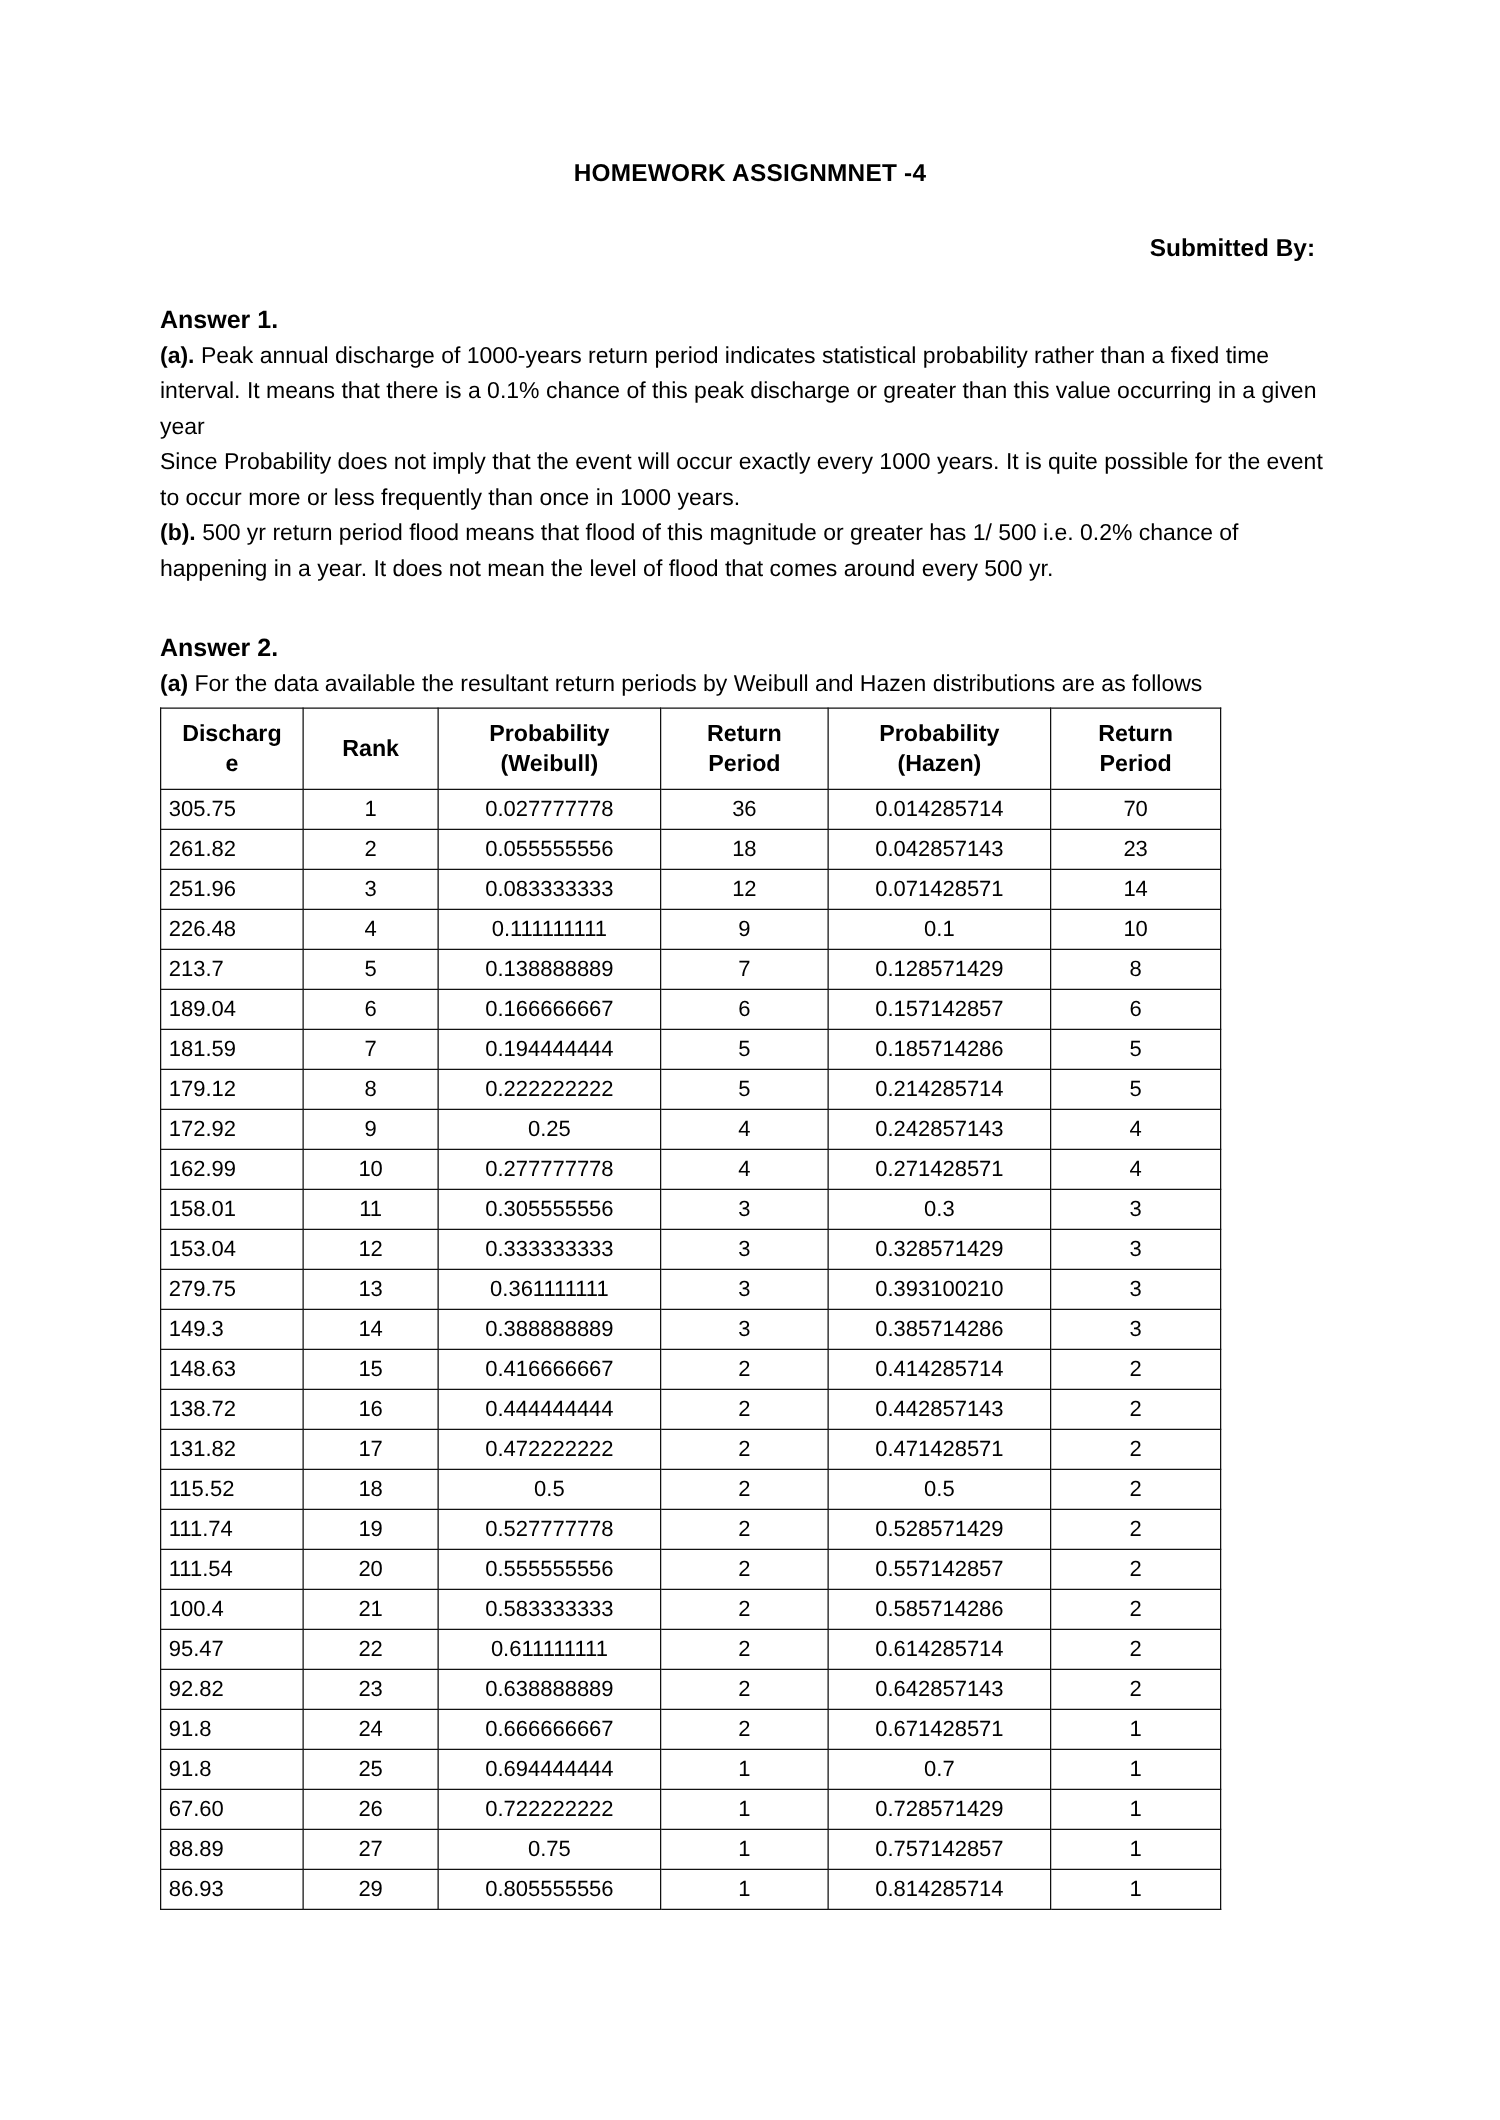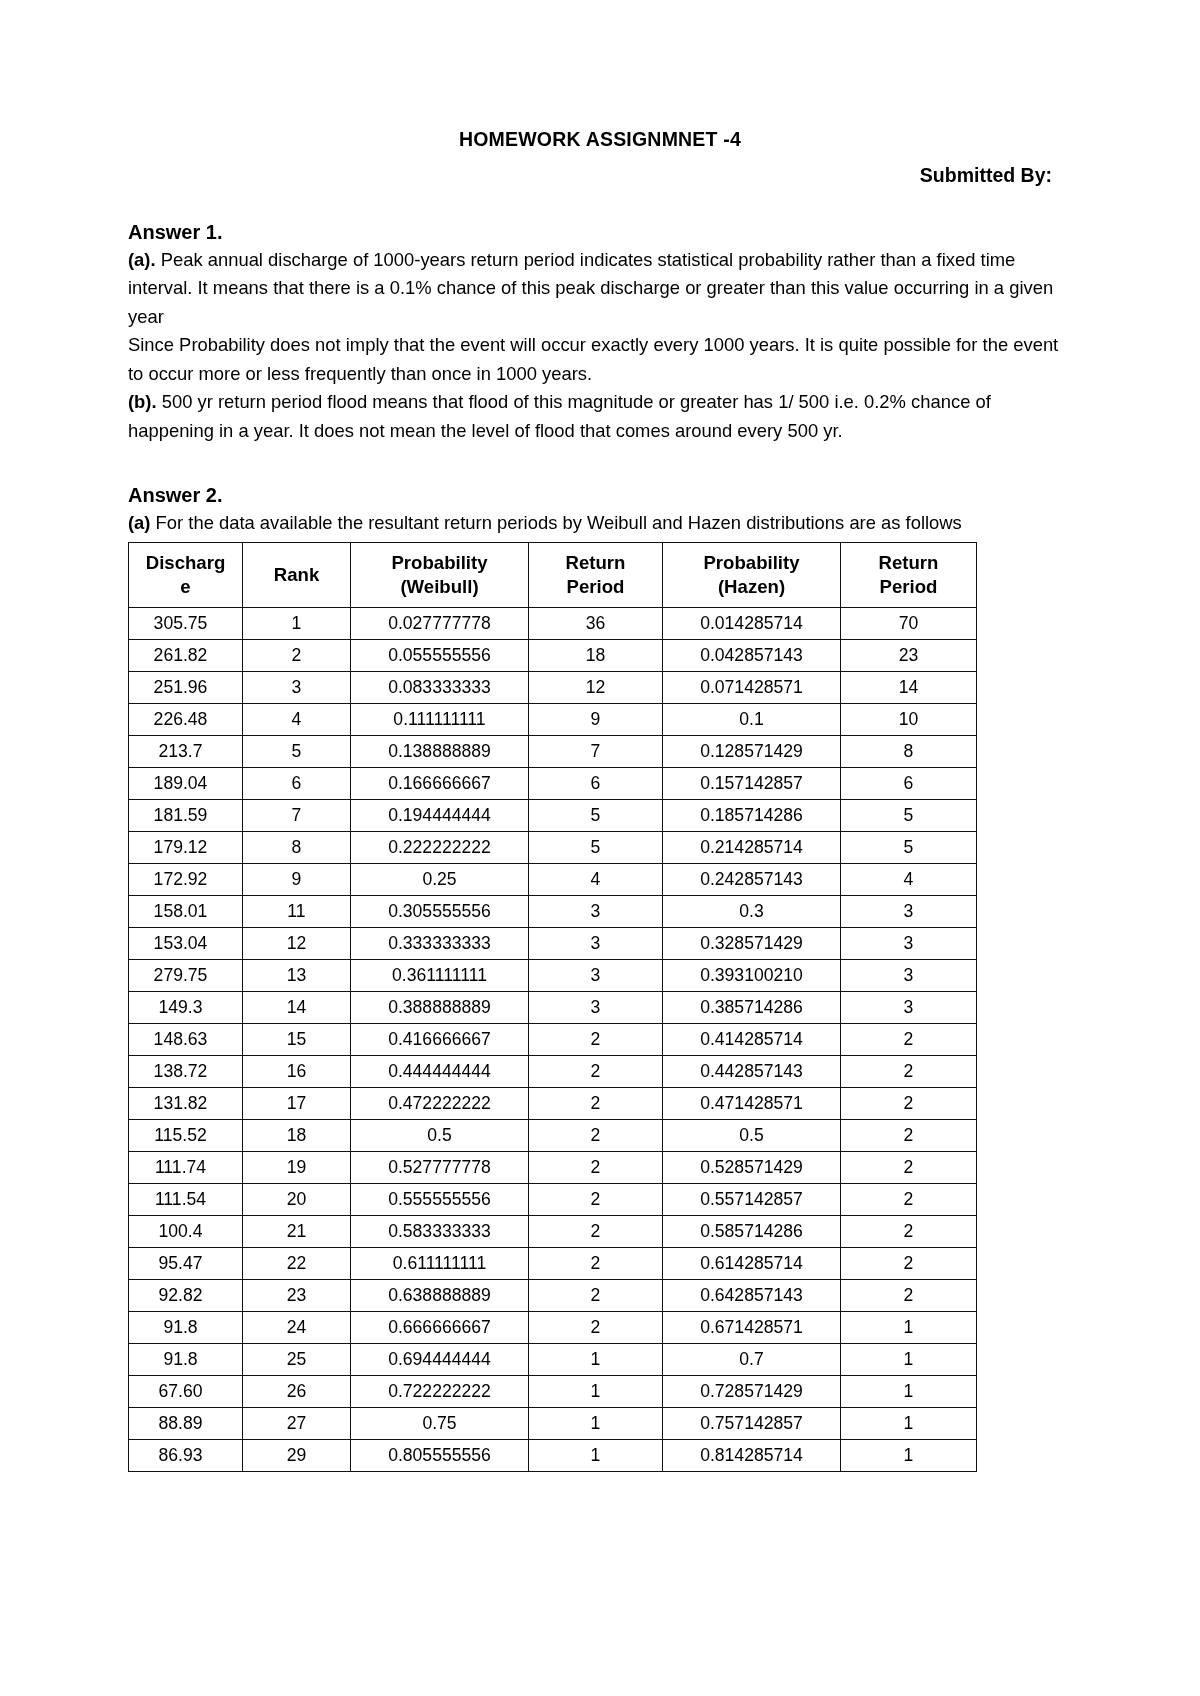--- a/index.html
+++ b/index.html
@@ -27,21 +27,21 @@
     font-weight: bold;
     font-size: 19.5px;
     letter-spacing: 0.2px;
     margin: 0 0 0 0;
     line-height: 1.35;
   }
   .submitted-by {
     text-align: right;
     font-weight: bold;
     font-size: 19.5px;
-    margin: 10px 20px 0 0;
+    margin: 34px 20px 0 0;
     line-height: 1.35;
   }
   .answer-heading {
     font-weight: bold;
     font-size: 20px;
     margin: 29px 0 0 0;
     line-height: 1.4;
   }
   .answer-heading.tight {
     margin-top: 36px;
@@ -78,21 +78,21 @@
     font-size: 18.6px;
     padding: 4px 4px;
     vertical-align: middle;
     height: 56px;
   }
   table.data-table tbody td {
     text-align: center;
     height: 27px;
   }
   table.data-table tbody td.col-discharge {
-    text-align: center;
+    text-align: left;
     padding-right: 16px;
   }
   
   col.c-discharge { width: 114px; }
   col.c-rank      { width: 108px; }
   col.c-pw        { width: 178px; }
   col.c-rpw       { width: 134px; }
   col.c-ph        { width: 178px; }
   col.c-rph       { width: 136px; }
 
@@ -232,20 +232,28 @@
         </tr>
         <tr>
           <td class="col-discharge">172.92</td>
           <td class="col-rank">9</td>
           <td class="col-pw">0.25</td>
           <td class="col-rpw">4</td>
           <td class="col-ph">0.242857143</td>
           <td class="col-rph">4</td>
         </tr>
         <tr>
+          <td class="col-discharge">162.99</td>
+          <td class="col-rank">10</td>
+          <td class="col-pw">0.277777778</td>
+          <td class="col-rpw">4</td>
+          <td class="col-ph">0.271428571</td>
+          <td class="col-rph">4</td>
+        </tr>
+        <tr>
           <td class="col-discharge">158.01</td>
           <td class="col-rank">11</td>
           <td class="col-pw">0.305555556</td>
           <td class="col-rpw">3</td>
           <td class="col-ph">0.3</td>
           <td class="col-rph">3</td>
         </tr>
         <tr>
           <td class="col-discharge">153.04</td>
           <td class="col-rank">12</td>

